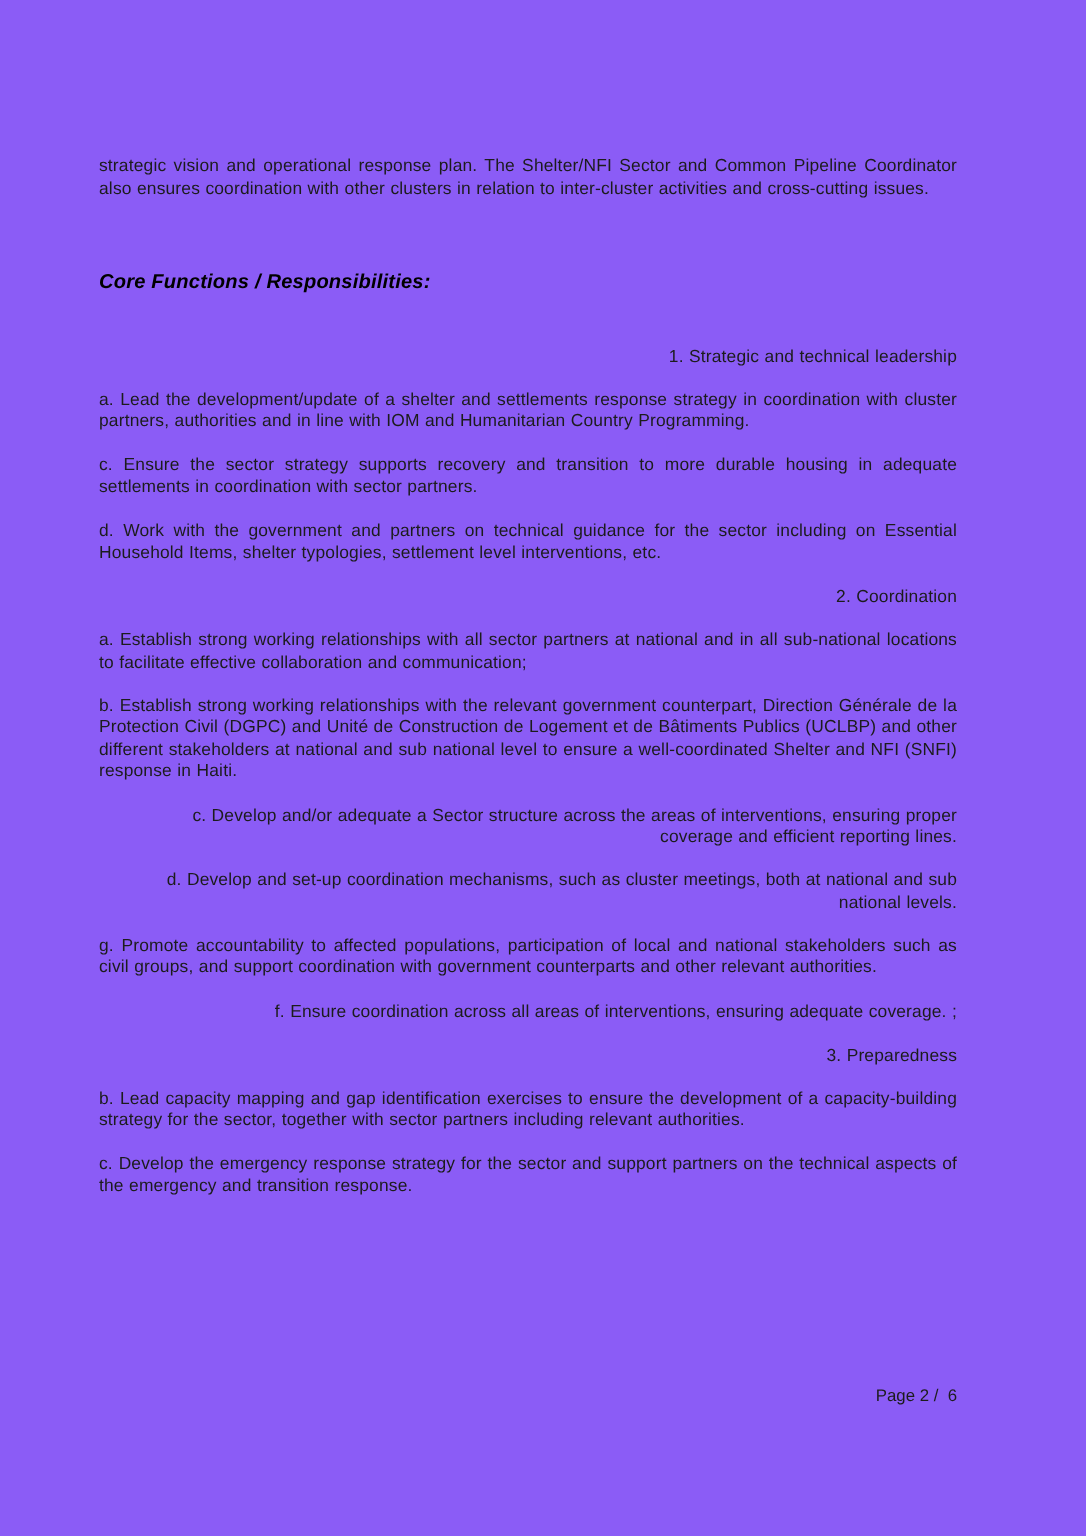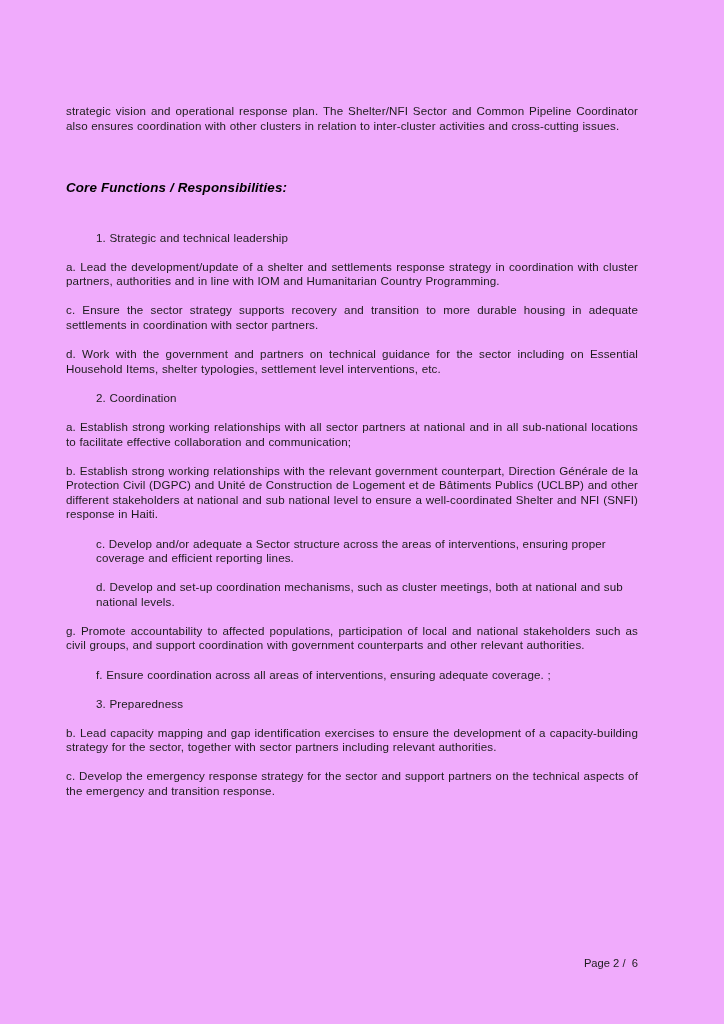--- a/index.html
+++ b/index.html
@@ -14,58 +14,58 @@
     font-family: "Liberation Sans", sans-serif;
     color: #1a1a1a;
     -webkit-font-smoothing: antialiased;
   }
   .page {
     position: absolute;
     left: 0;
     top: 0;
     width: 724px;
     height: 1024px;
-    background: #f0abfc;
+    background: #8b5cf6;
     overflow: hidden;
   }
   .content {
     position: absolute;
     left: 66px;
     top: 104px;
     width: 572px;
   }
   p.para {
     margin: 0 0 14.5px 0;
     font-size: 11.6px;
     line-height: 14.6px;
     text-align: justify;
     color: #1c1c1c;
     letter-spacing: 0.01em;
     word-spacing: 0.02em;
   }
   p.para.nojust {
-    text-align: left;
+    text-align: right;
     margin-left: 30px;
   }
   h2.section-heading {
     margin: 19px 0 35px 0;
     font-size: 13.4px;
     line-height: 16px;
     font-weight: bold;
     font-style: italic;
     color: #000000;
     letter-spacing: 0.01em;
   }
   .spacer-before-heading {
     height: 13px;
   }
   .footer {
     position: absolute;
     left: 66px;
-    top: 956px;
+    top: 924px;
     width: 572px;
     text-align: right;
     font-size: 11.2px;
     line-height: 14px;
     color: #1c1c1c;
     white-space: pre;
   }
 </style>
 </head>
 <body>

